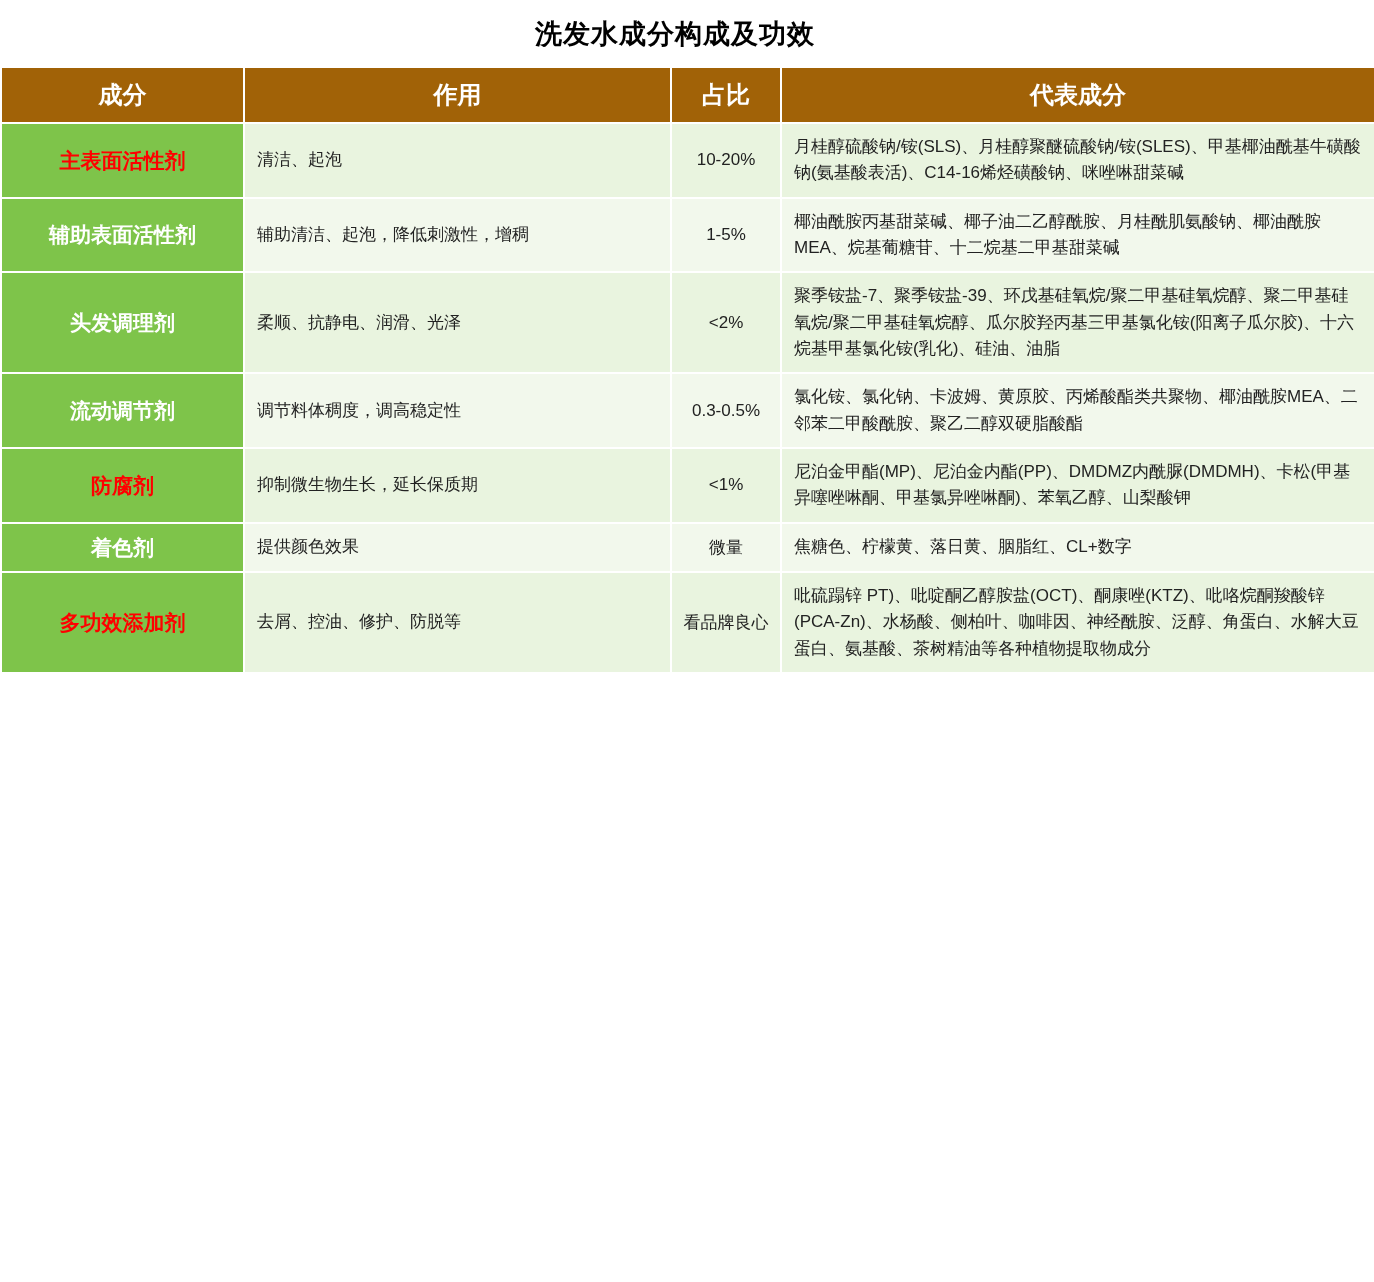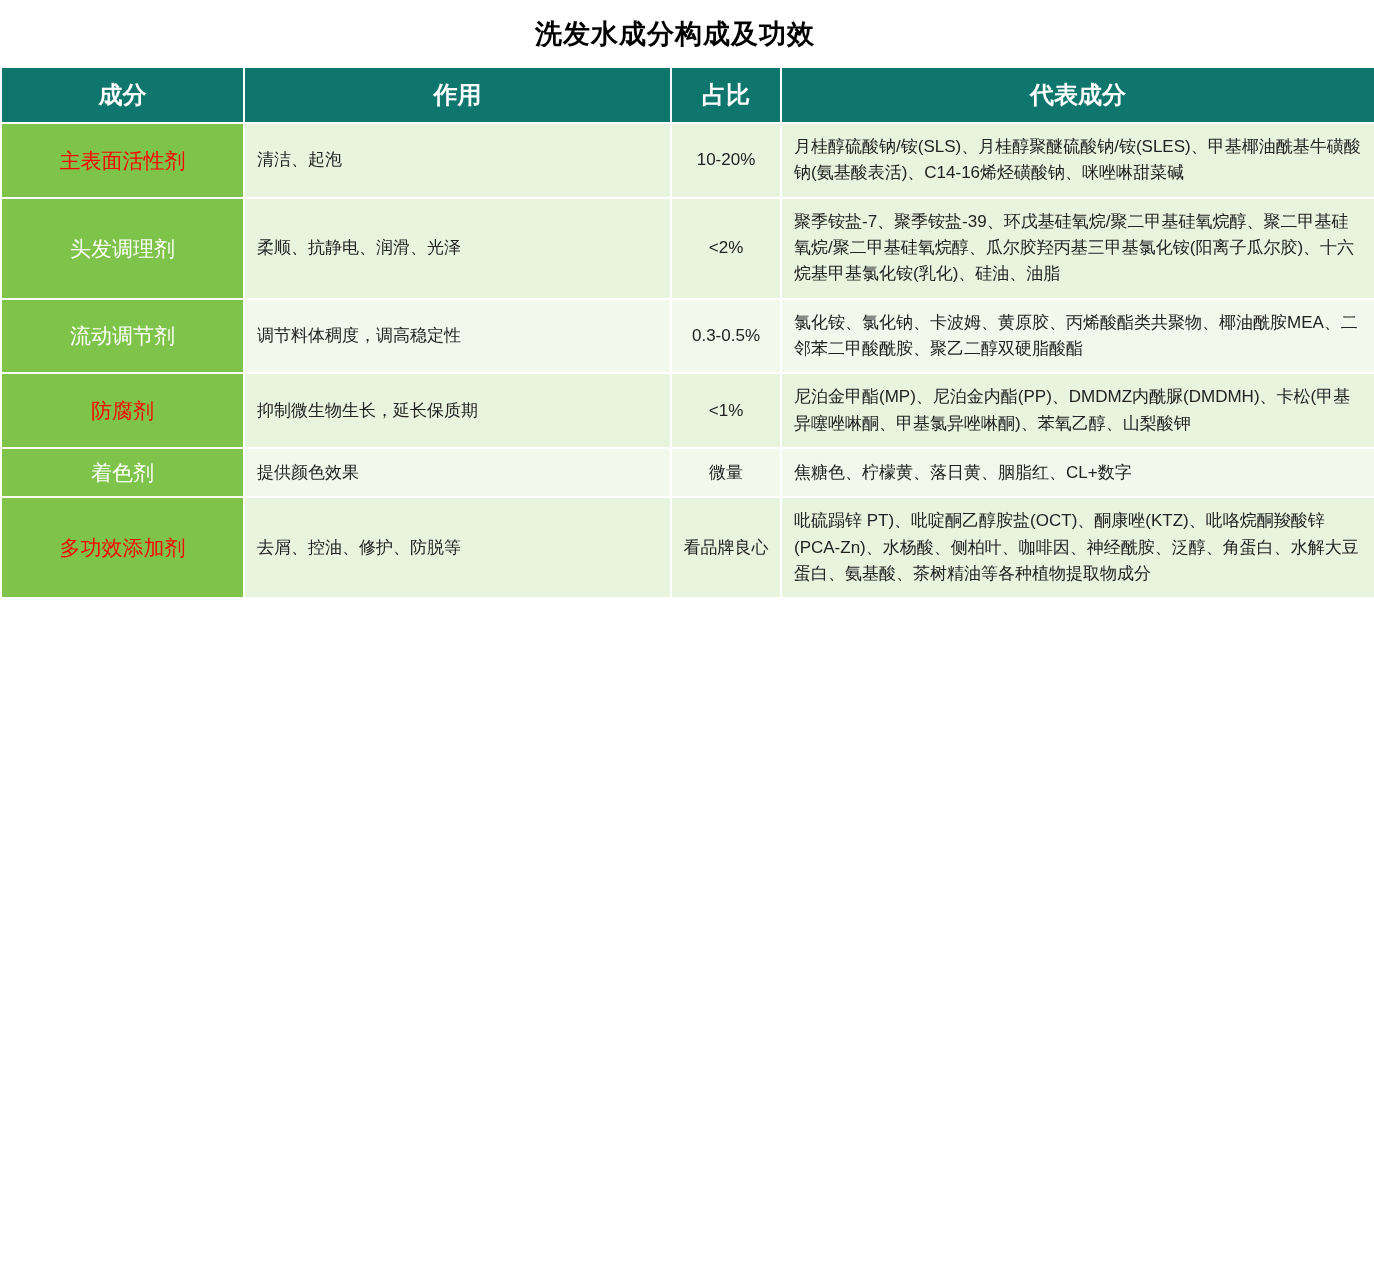--- a/index.html
+++ b/index.html
@@ -33,33 +33,33 @@
   table.ingredients col.c2 { width: 427px; }
   table.ingredients col.c3 { width: 110px; }
   table.ingredients col.c4 { width: 594px; }
 
   table.ingredients th, table.ingredients td {
     border: 2px solid #ffffff;
     vertical-align: middle;
     box-sizing: border-box;
   }
   thead th {
-    background: #0f766e;
+    background: #a16207;
     color: #ffffff;
     font-size: 24px;
     font-weight: bold;
     text-align: center;
     height: 56px;
     padding: 6px 4px;
   }
   td.name {
     background: #7ec44a;
     color: #ffffff;
     font-size: 21px;
-    font-weight: normal;
+    font-weight: bold;
     text-align: center;
     padding: 10px 6px;
     line-height: 1.3;
   }
   td.name.hl {
     color: #ff0000;
   }
   td.func, td.rep {
     background: #e9f4df;
     color: #222;
@@ -103,20 +103,26 @@
         <th>代表成分</th>
       </tr>
     </thead>
     <tbody>
       <tr>
         <td class="name hl">主表面活性剂</td>
         <td class="func">清洁、起泡</td>
         <td class="pct">10-20%</td>
         <td class="rep">月桂醇硫酸钠/铵(SLS)、月桂醇聚醚硫酸钠/铵(SLES)、甲基椰油酰基牛磺酸钠(氨基酸表活)、C14-16烯烃磺酸钠、咪唑啉甜菜碱</td>
       </tr>
+      <tr class="alt">
+        <td class="name">辅助表面活性剂</td>
+        <td class="func">辅助清洁、起泡，降低刺激性，增稠</td>
+        <td class="pct">1-5%</td>
+        <td class="rep">椰油酰胺丙基甜菜碱、椰子油二乙醇酰胺、月桂酰肌氨酸钠、椰油酰胺MEA、烷基葡糖苷、十二烷基二甲基甜菜碱</td>
+      </tr>
       <tr>
         <td class="name">头发调理剂</td>
         <td class="func">柔顺、抗静电、润滑、光泽</td>
         <td class="pct">&lt;2%</td>
         <td class="rep">聚季铵盐-7、聚季铵盐-39、环戊基硅氧烷/聚二甲基硅氧烷醇、聚二甲基硅氧烷/聚二甲基硅氧烷醇、瓜尔胶羟丙基三甲基氯化铵(阳离子瓜尔胶)、十六烷基甲基氯化铵(乳化)、硅油、油脂</td>
       </tr>
       <tr class="alt">
         <td class="name">流动调节剂</td>
         <td class="func">调节料体稠度，调高稳定性</td>
         <td class="pct">0.3-0.5%</td>

